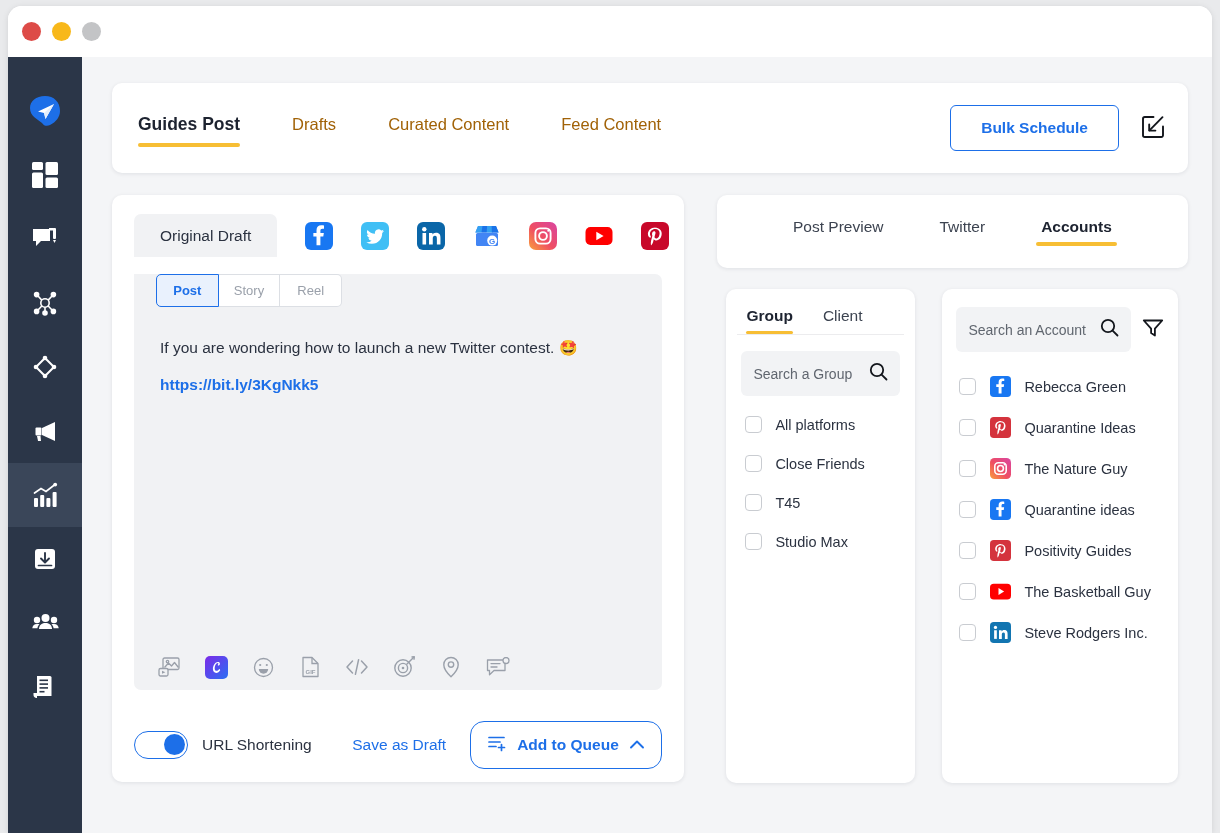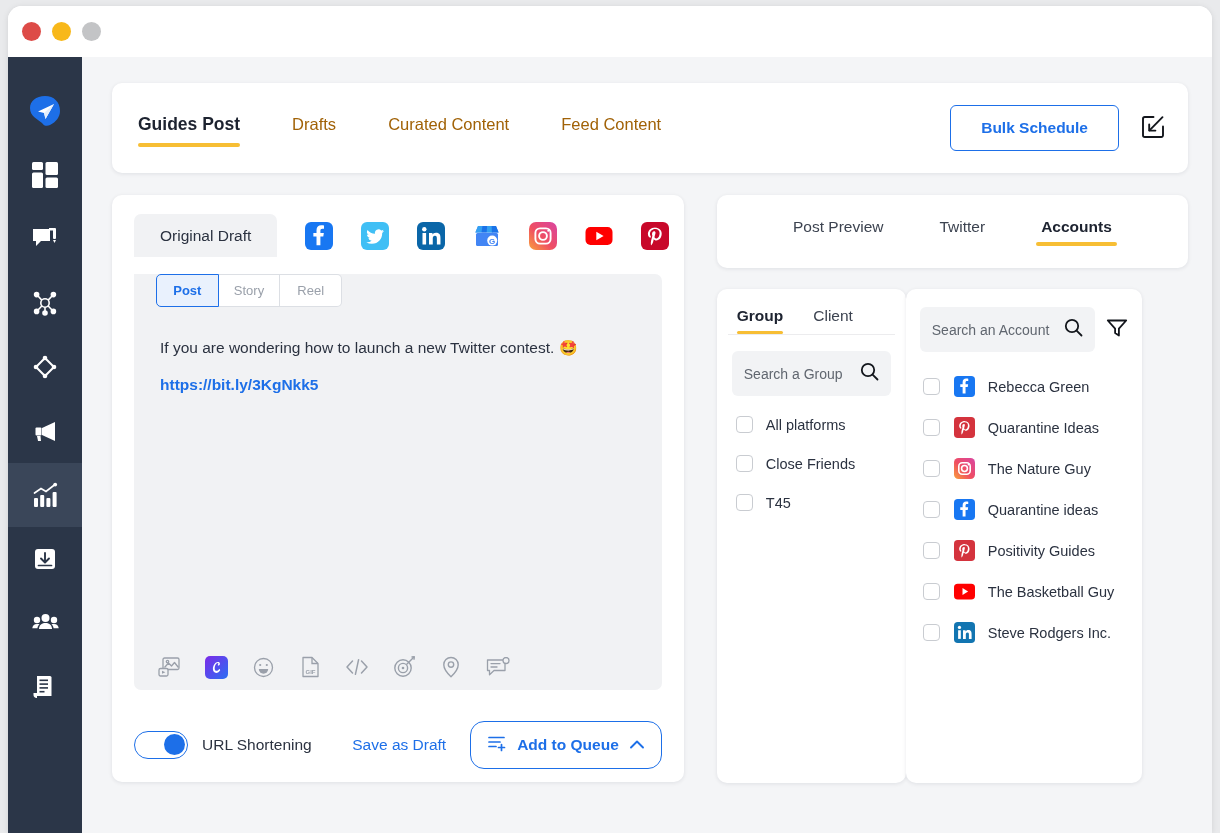--- a/index.html
+++ b/index.html
@@ -265,21 +265,21 @@
     white-space: nowrap;
   }
   .ptab.active { font-weight: bold; color: #1d2330; }
   .ptab.active::after {
     content: "";
     position: absolute;
     left: -5px; right: -5px; bottom: 0;
     height: 4px; border-radius: 2px;
     background: #f7be34;
   }
-  #panels { display: flex; align-items: flex-start; }
+  #panels { display: flex; gap: 27px; align-items: flex-start; justify-content: center; }
 
   
   #group-panel {
     width: 189px;
     min-height: 494px;
     padding: 18px 15px 0 15px;
   }
   #group-tabs { display: flex; gap: 30px; padding-left: 5px; }
   .gtab {
     font-size: 15.5px;
@@ -708,20 +708,24 @@
                 <span class="chk-label">All platforms</span>
               </div>
               <div class="chk-row">
                 <span class="chk"></span>
                 <span class="chk-label">Close Friends</span>
               </div>
               <div class="chk-row">
                 <span class="chk"></span>
                 <span class="chk-label">T45</span>
               </div>
+              <div class="chk-row">
+                <span class="chk"></span>
+                <span class="chk-label">Studio Max</span>
+              </div>
             </div>
 
             <div id="accounts-panel" class="card">
               <div id="acct-search-row">
                 <div class="search-box" id="acct-search">
                   <span class="search-ph">Search an Account</span>
                   <span>
                     <svg width="19" height="19" viewBox="0 0 19 19" fill="none" stroke="#13161c" stroke-width="1.8" stroke-linecap="round">
                       <circle cx="8" cy="8" r="6.2"></circle>
                       <path d="M12.6 12.6 L17.5 17.5"></path>

